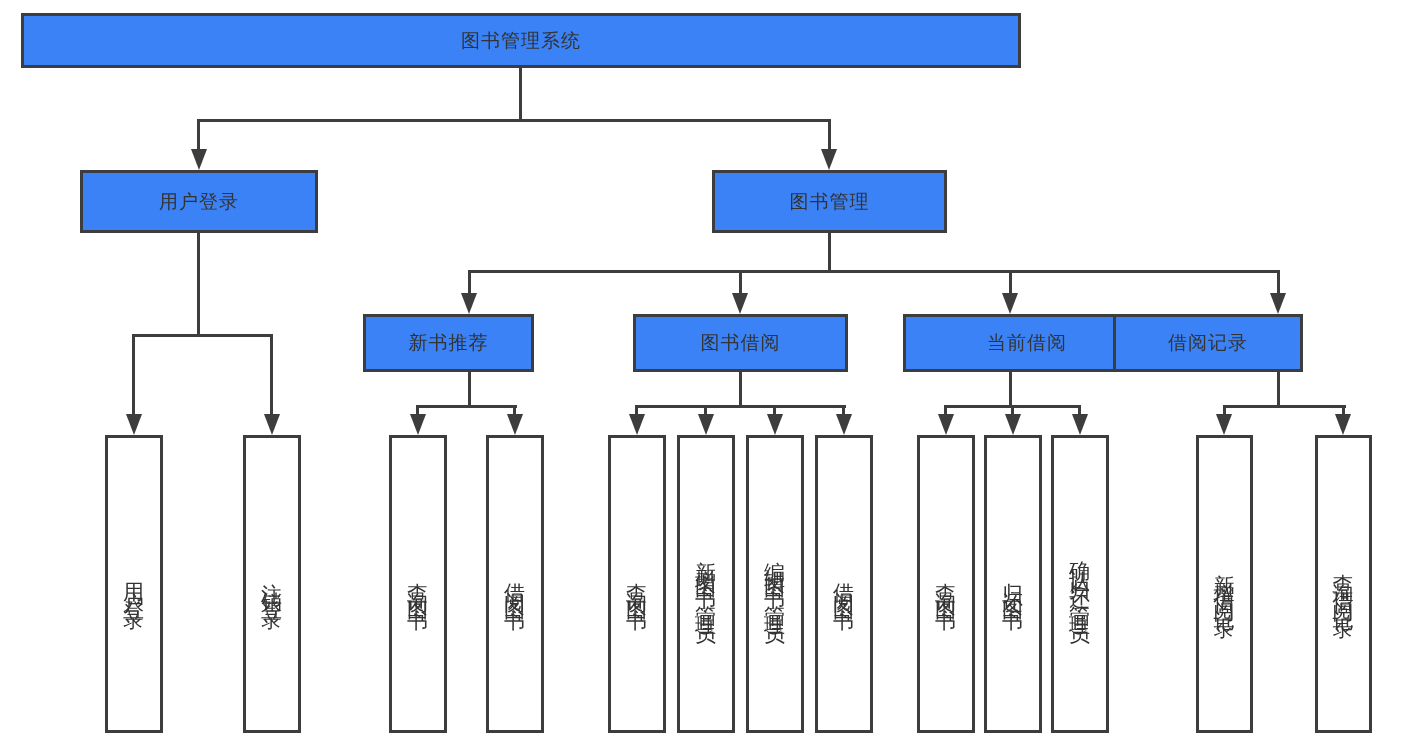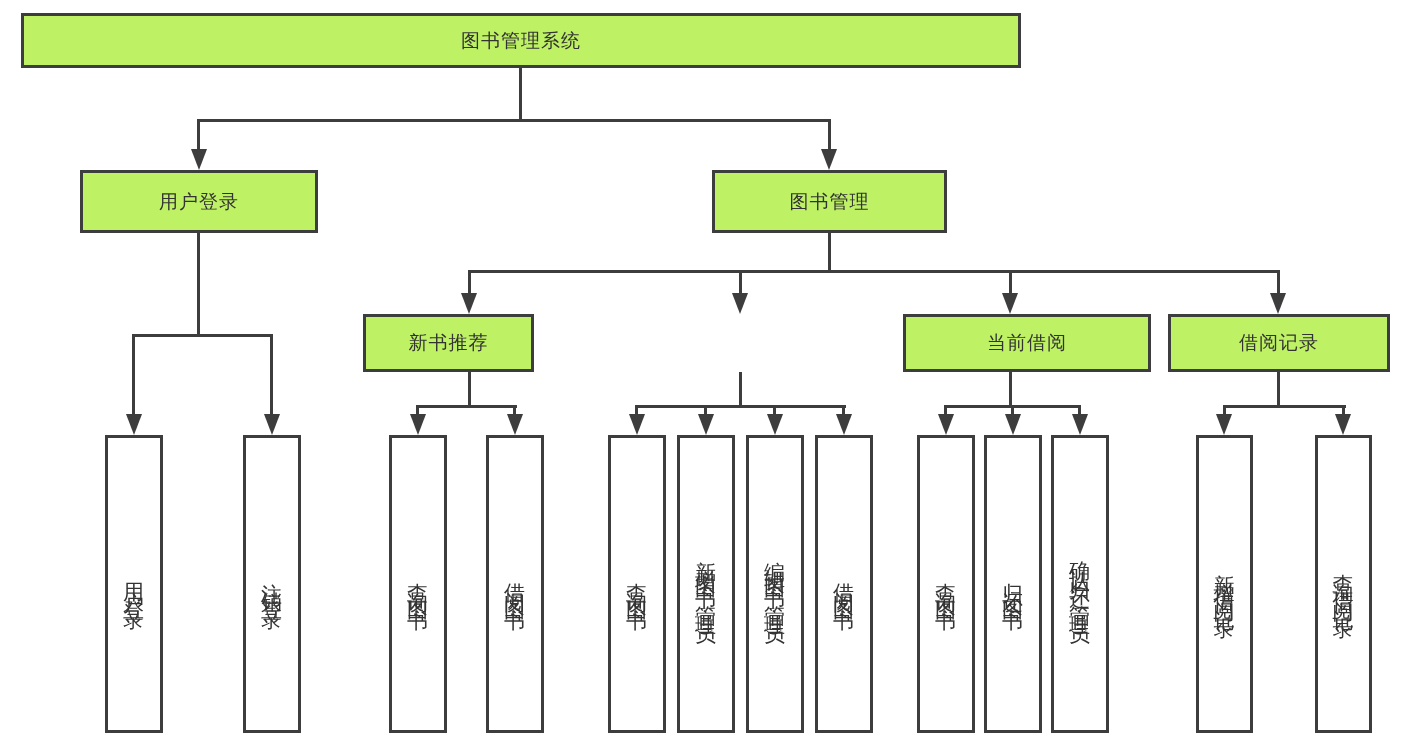--- a/index.html
+++ b/index.html
@@ -3,21 +3,21 @@
 <meta charset="utf-8">
 <style>
   html,body{margin:0;padding:0;background:#ffffff;}
   #stage{
     position:relative;width:1405px;height:747px;background:#ffffff;overflow:hidden;
     font-family:"Liberation Sans",sans-serif;color:var(--text,#333);
   }
   
   .hbox{
     position:absolute;box-sizing:border-box;border:3px solid var(--line,#3d3d3d);
-    background:#bef264;display:flex;align-items:center;justify-content:center;
+    background:#3b82f6;display:flex;align-items:center;justify-content:center;
     font-size:19px;letter-spacing:1px;
   }
   
   .vbox{
     position:absolute;top:435px;width:58px;height:298px;box-sizing:border-box;
     border:3px solid var(--line,#3d3d3d);background:#fff;
     display:flex;align-items:center;justify-content:center;
   }
   .vtext{
     writing-mode:vertical-rl;text-orientation:mixed;
@@ -48,24 +48,27 @@
   <div class="hbox" style="left:80px;top:170px;width:238px;height:63px">
     <span>用户登录</span>
   </div>
   <div class="hbox" style="left:712px;top:170px;width:235px;height:63px">
     <span>图书管理</span>
   </div>
 
   <div class="hbox" style="left:363px;top:314px;width:171px;height:58px">
     <span>新书推荐</span>
   </div>
+  <div class="hbox" style="left:633px;top:314px;width:215px;height:58px">
+    <span>图书借阅</span>
+  </div>
   <div class="hbox" style="left:903px;top:314px;width:248px;height:58px">
     <span>当前借阅</span>
   </div>
-  <div class="hbox" style="left:1168px;top:314px;width:222px;height:58px">
+  <div class="hbox" style="left:1113px;top:314px;width:190px;height:58px">
     <span>借阅记录</span>
   </div>
 
   <div class="vbox" style="left:105px">
     <span class="vtext">用户登录</span>
   </div>
   <div class="vbox" style="left:243px">
     <span class="vtext">注销登录</span>
   </div>
 

